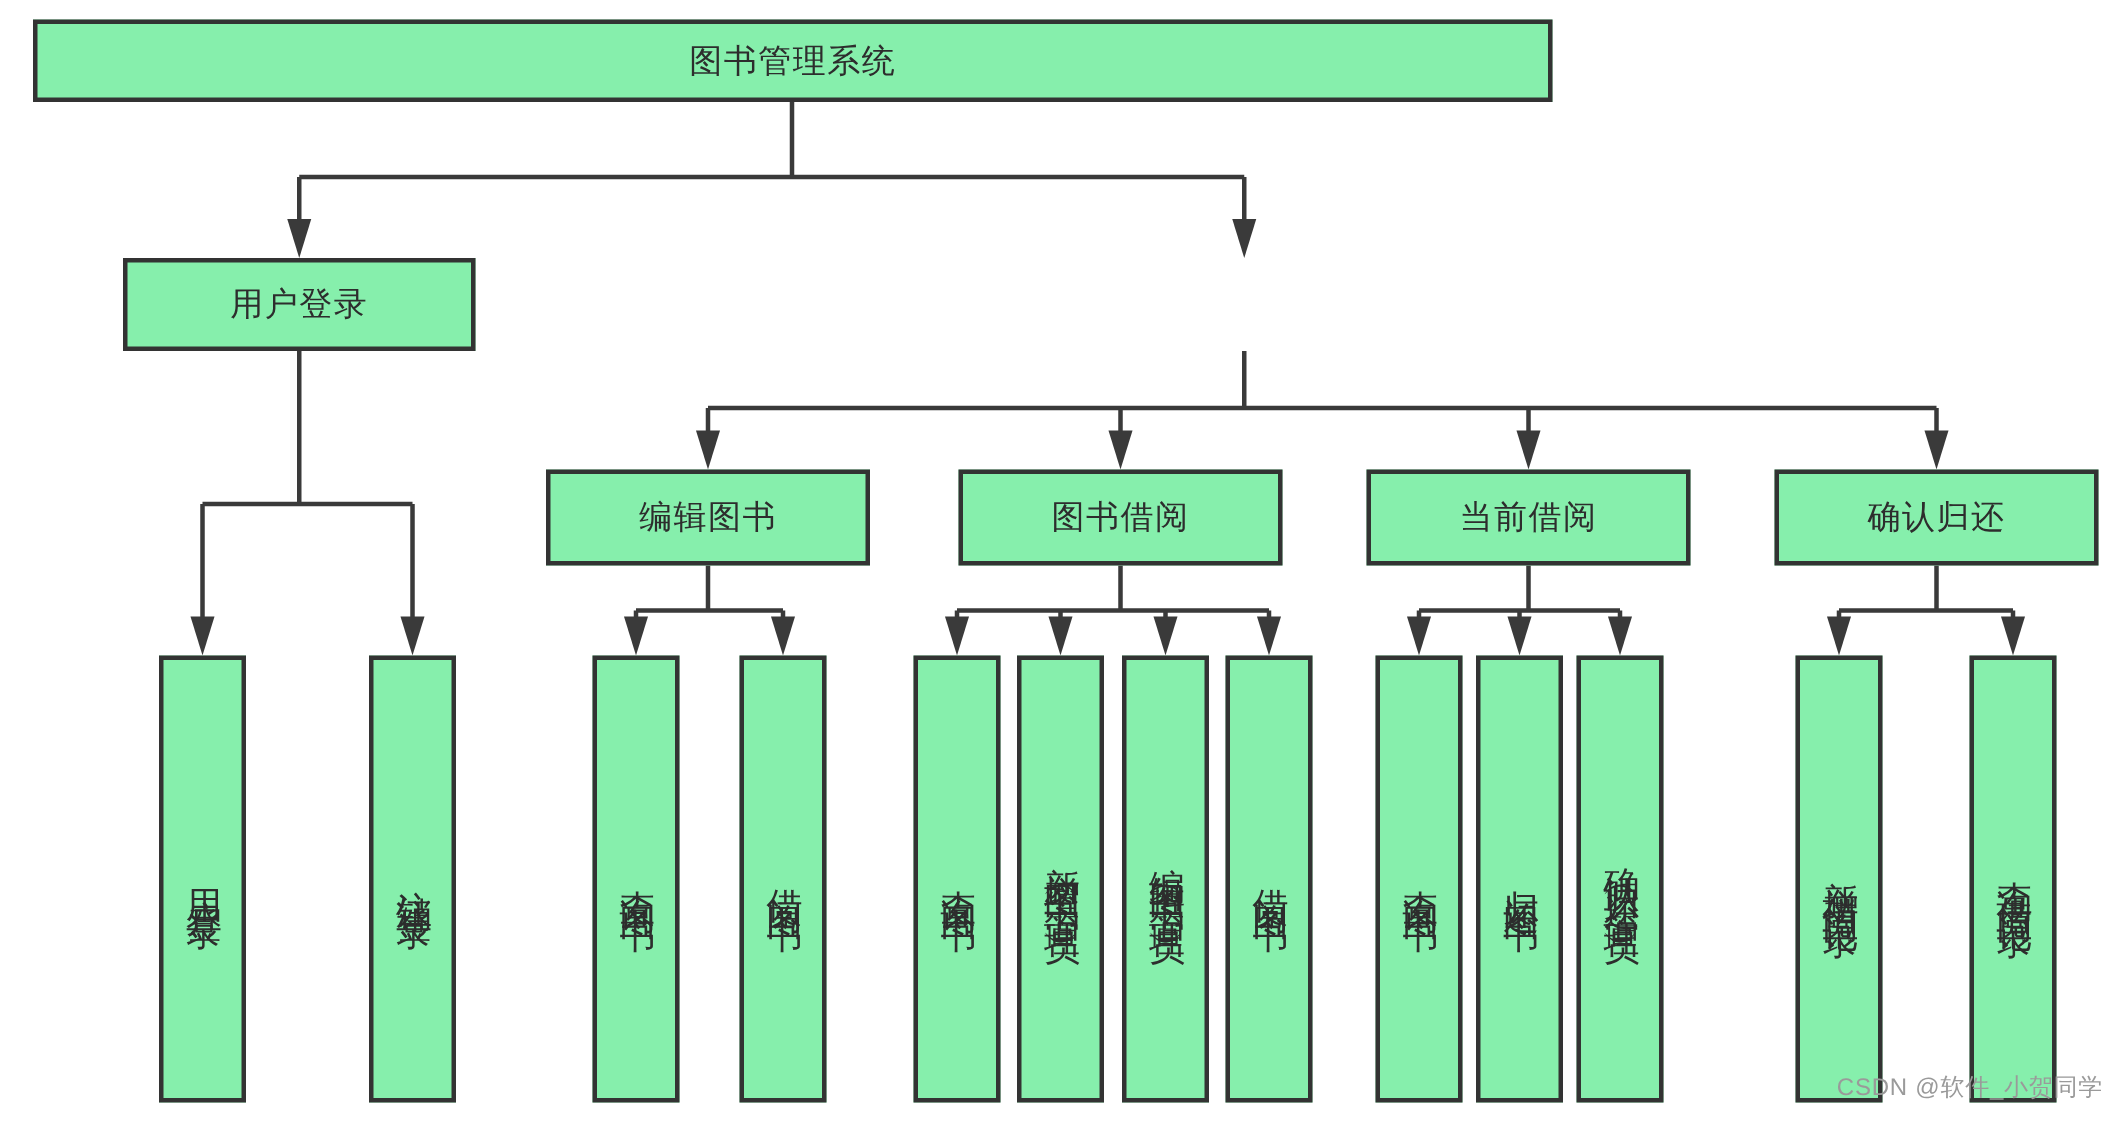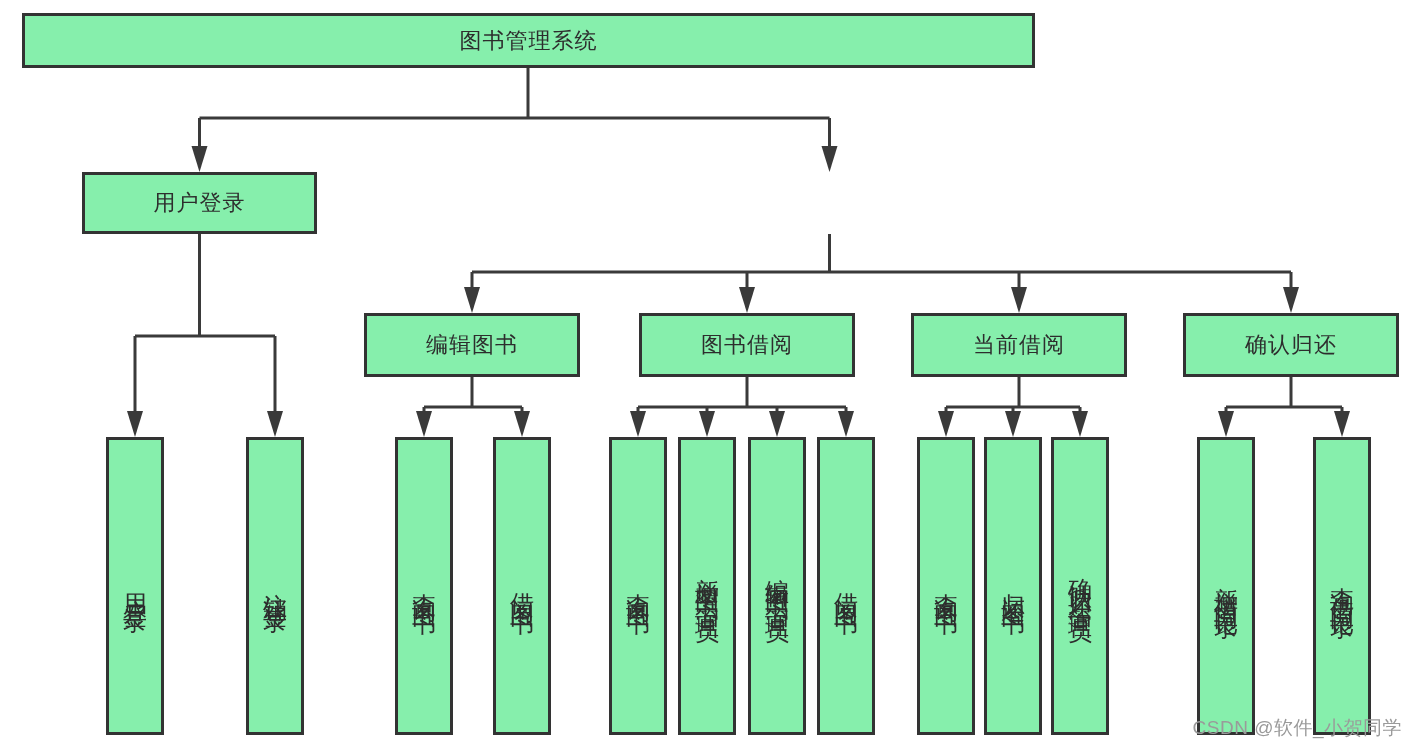--- a/index.html
+++ b/index.html
@@ -59,21 +59,21 @@
   .leaf-8  { left: 817px; }
   .leaf-9  { left: 917px; }
   .leaf-10 { left: 984px; }
   .leaf-11 { left: 1051px; }
   .leaf-12 { left: 1197px; }
   .leaf-13 { left: 1313px; }
   .watermark {
     position: absolute;
     right: 3px;
     top: 715px;
-    font-size: 19px;
+    font-size: 16px;
     color: var(--watermark);
     z-index: 20;
     white-space: nowrap;
     letter-spacing: 0.5px;
   }
 </style>
 </head>
 <body>
 
 <div id="canvas">

